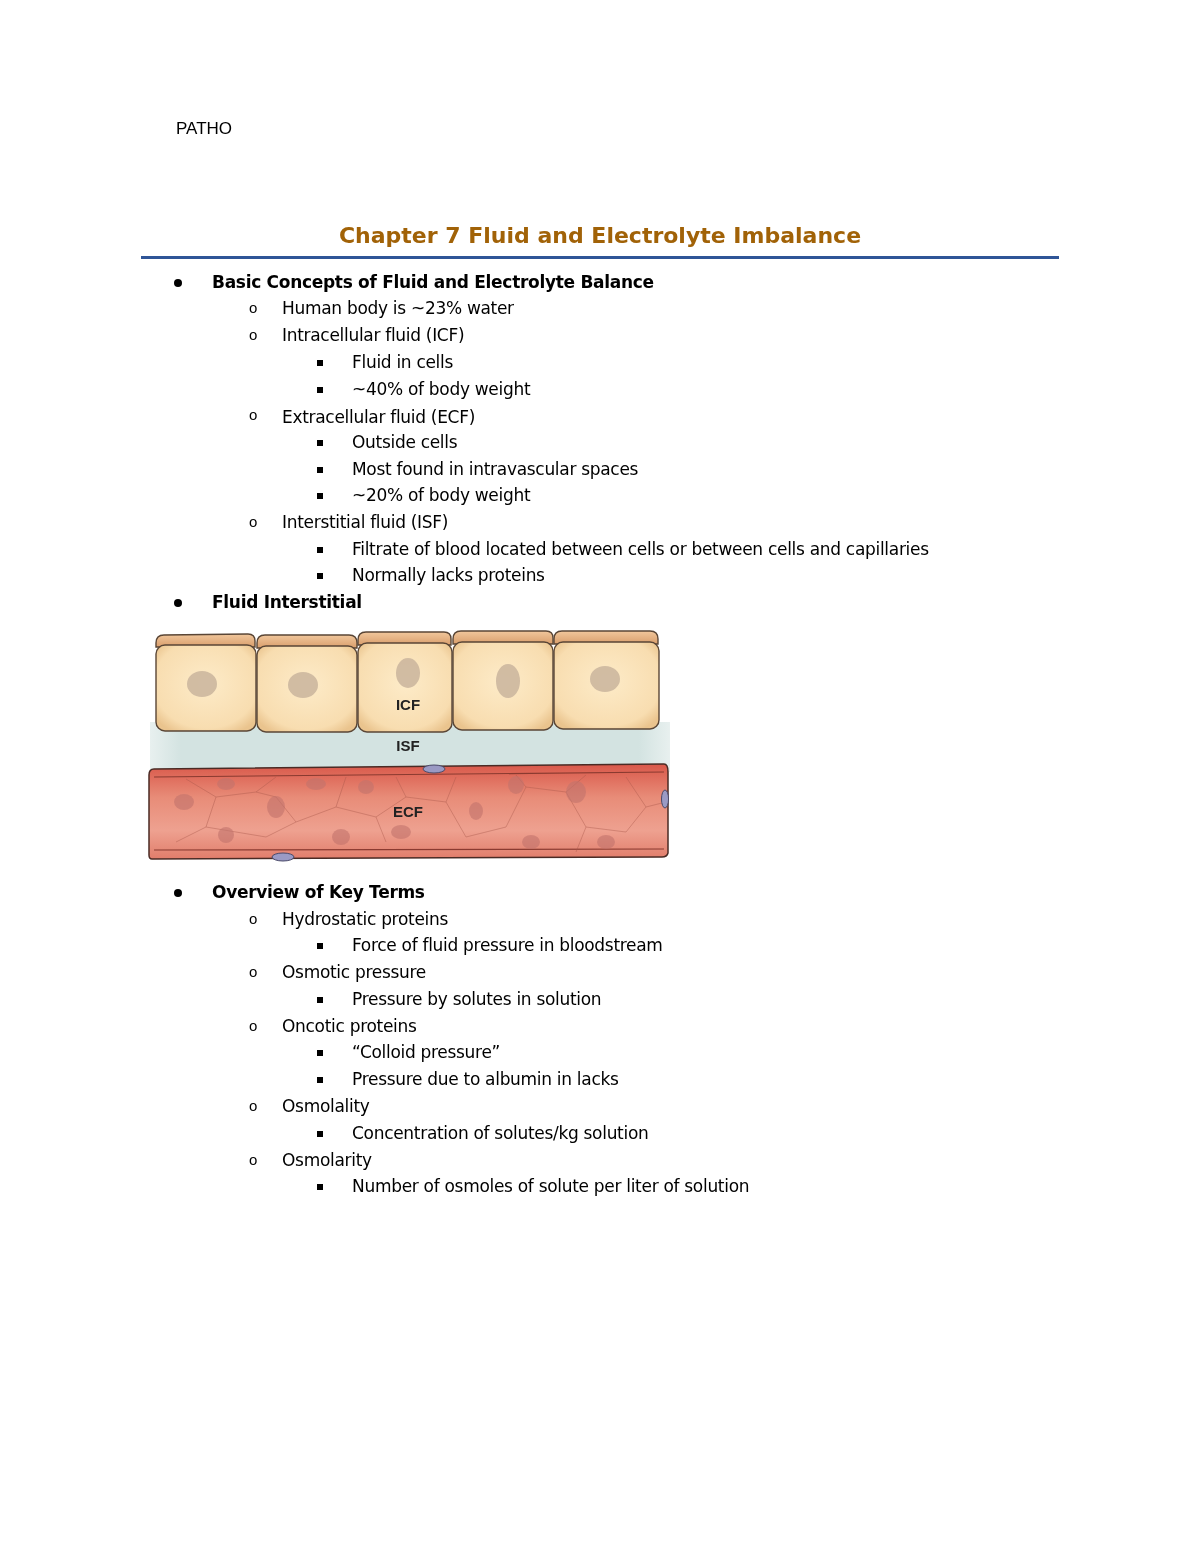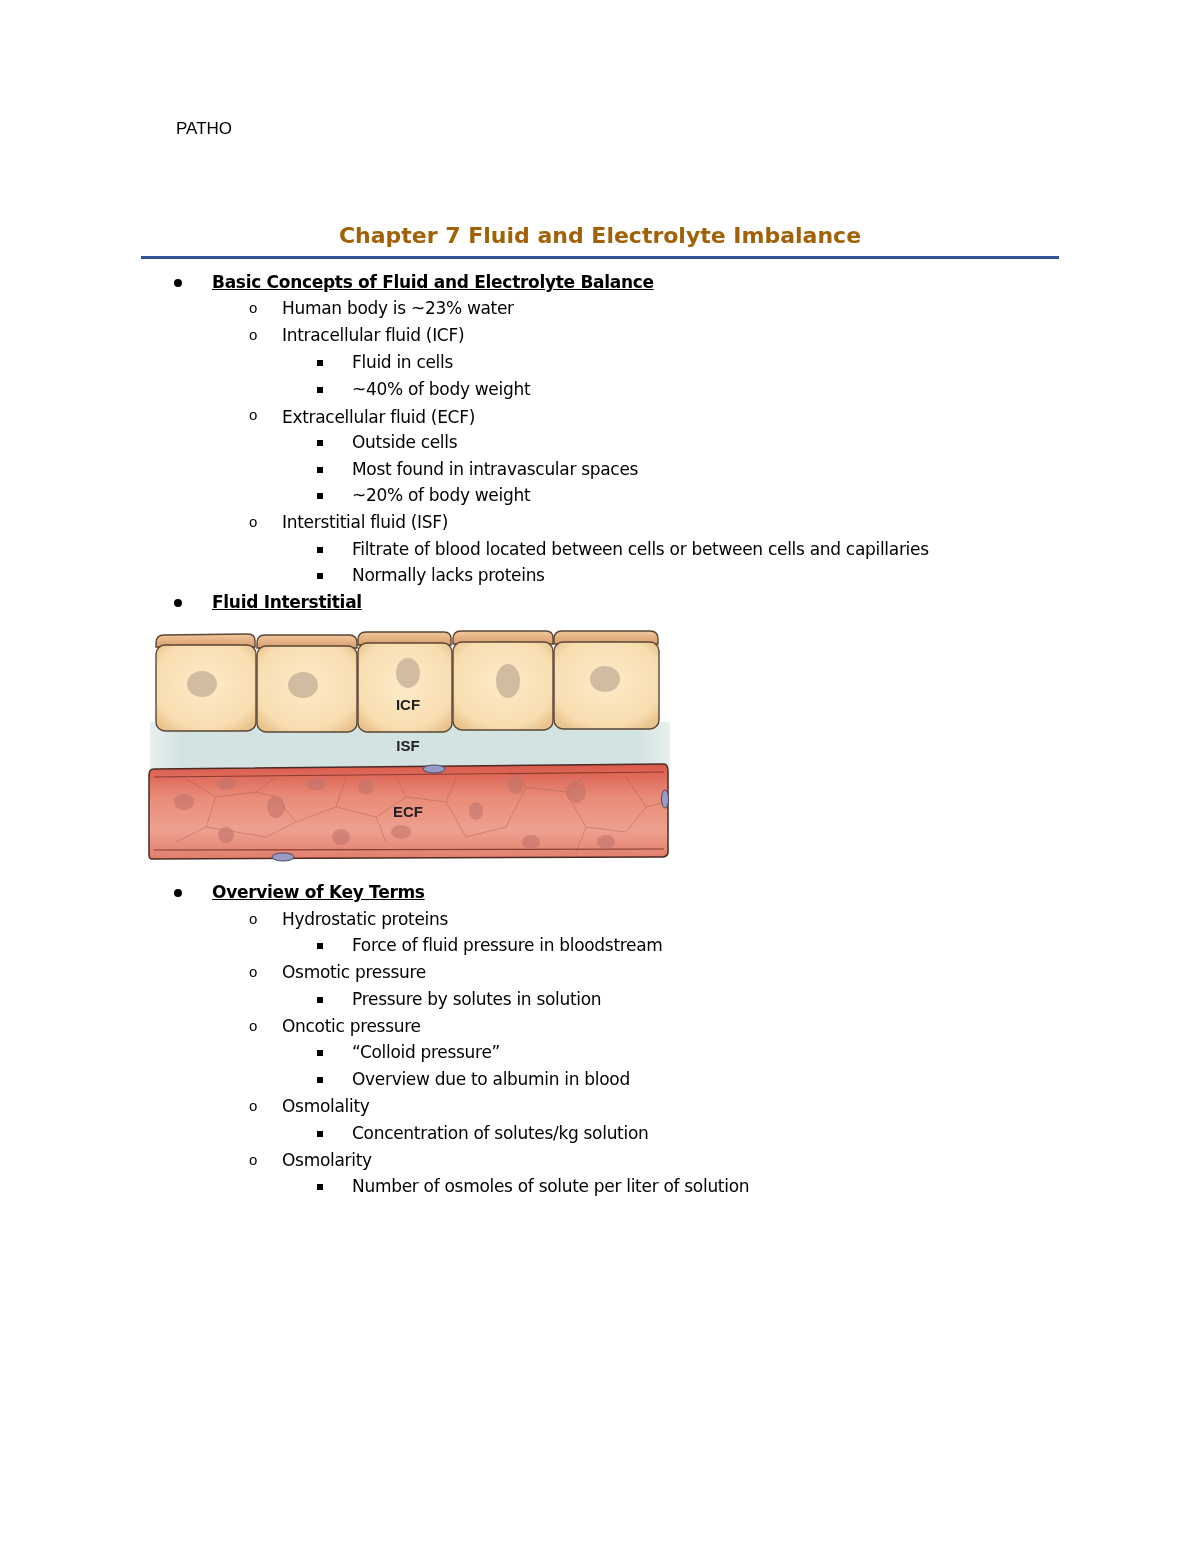--- a/index.html
+++ b/index.html
@@ -5,21 +5,21 @@
   html, body { margin: 0; padding: 0; background: #ffffff; }
   body { width: 1200px; height: 1553px; position: relative; overflow: hidden;
          font-family: "Liberation Sans", "DejaVu Sans", sans-serif; color: #000; }
   .header { position: absolute; left: 176px; top: 75px; font-size: 17px; margin-top: 44px; }
   .title { position: absolute; left: 142px; width: 916px; top: 223px; text-align: center;
            font-family: "DejaVu Sans", sans-serif; font-weight: bold; font-size: 22px; color: #a16207; }
   .title-rule { position: absolute; left: 141px; width: 918px; top: 256px; height: 3px; background: #2f5597; }
   .list { position: absolute; left: 0; top: 0; }
   .li { position: absolute; font-size: 17px; line-height: 22px; white-space: nowrap;
         font-family: "DejaVu Sans", sans-serif; letter-spacing: -0.3px; }
-  .l1 { left: 212px; font-weight: bold; text-decoration: underline; }
+  .l1 { left: 212px; font-weight: bold; }
   .l2 { left: 282px; }
   .l3 { left: 352px; }
   .bullet { position: absolute; font-size: 17px; line-height: 22px; }
   .b1 { left: 173px; width: 10px; }
   .b1::before { content: ""; position: absolute; top: 8px; left: 1px; width: 8px; height: 8px; border-radius: 50%; background: #000; }
   .b2 { left: 249px; font-size: 15px; }
   .b3 { left: 317px; }
   .b3::before { content: ""; position: absolute; top: 9px; left: 0; width: 6px; height: 6px; background: #000; }
   .figure { position: absolute; left: 146px; top: 627px; width: 528px; height: 238px; }
 </style>
@@ -72,25 +72,25 @@
   <div class="li l2" style="top:908px">Hydrostatic proteins</div>
   <span class="bullet b3" style="top:934px"></span>
   <div class="li l3" style="top:934px">Force of fluid pressure in bloodstream</div>
 
   <span class="bullet b2" style="top:961px">o</span>
   <div class="li l2" style="top:961px">Osmotic pressure</div>
   <span class="bullet b3" style="top:988px"></span>
   <div class="li l3" style="top:988px">Pressure by solutes in solution</div>
 
   <span class="bullet b2" style="top:1015px">o</span>
-  <div class="li l2" style="top:1015px">Oncotic pressure</div>
+  <div class="li l2" style="top:1015px">Oncotic proteins</div>
   <span class="bullet b3" style="top:1041px"></span>
   <div class="li l3" style="top:1041px">“Colloid pressure”</div>
   <span class="bullet b3" style="top:1068px"></span>
-  <div class="li l3" style="top:1068px">Overview due to albumin in blood</div>
+  <div class="li l3" style="top:1068px">Pressure due to albumin in lacks</div>
 
   <span class="bullet b2" style="top:1095px">o</span>
   <div class="li l2" style="top:1095px">Osmolality</div>
   <span class="bullet b3" style="top:1122px"></span>
   <div class="li l3" style="top:1122px">Concentration of solutes/kg solution</div>
 
   <span class="bullet b2" style="top:1149px">o</span>
   <div class="li l2" style="top:1149px">Osmolarity</div>
   <span class="bullet b3" style="top:1175px"></span>
   <div class="li l3" style="top:1175px">Number of osmoles of solute per liter of solution</div>

